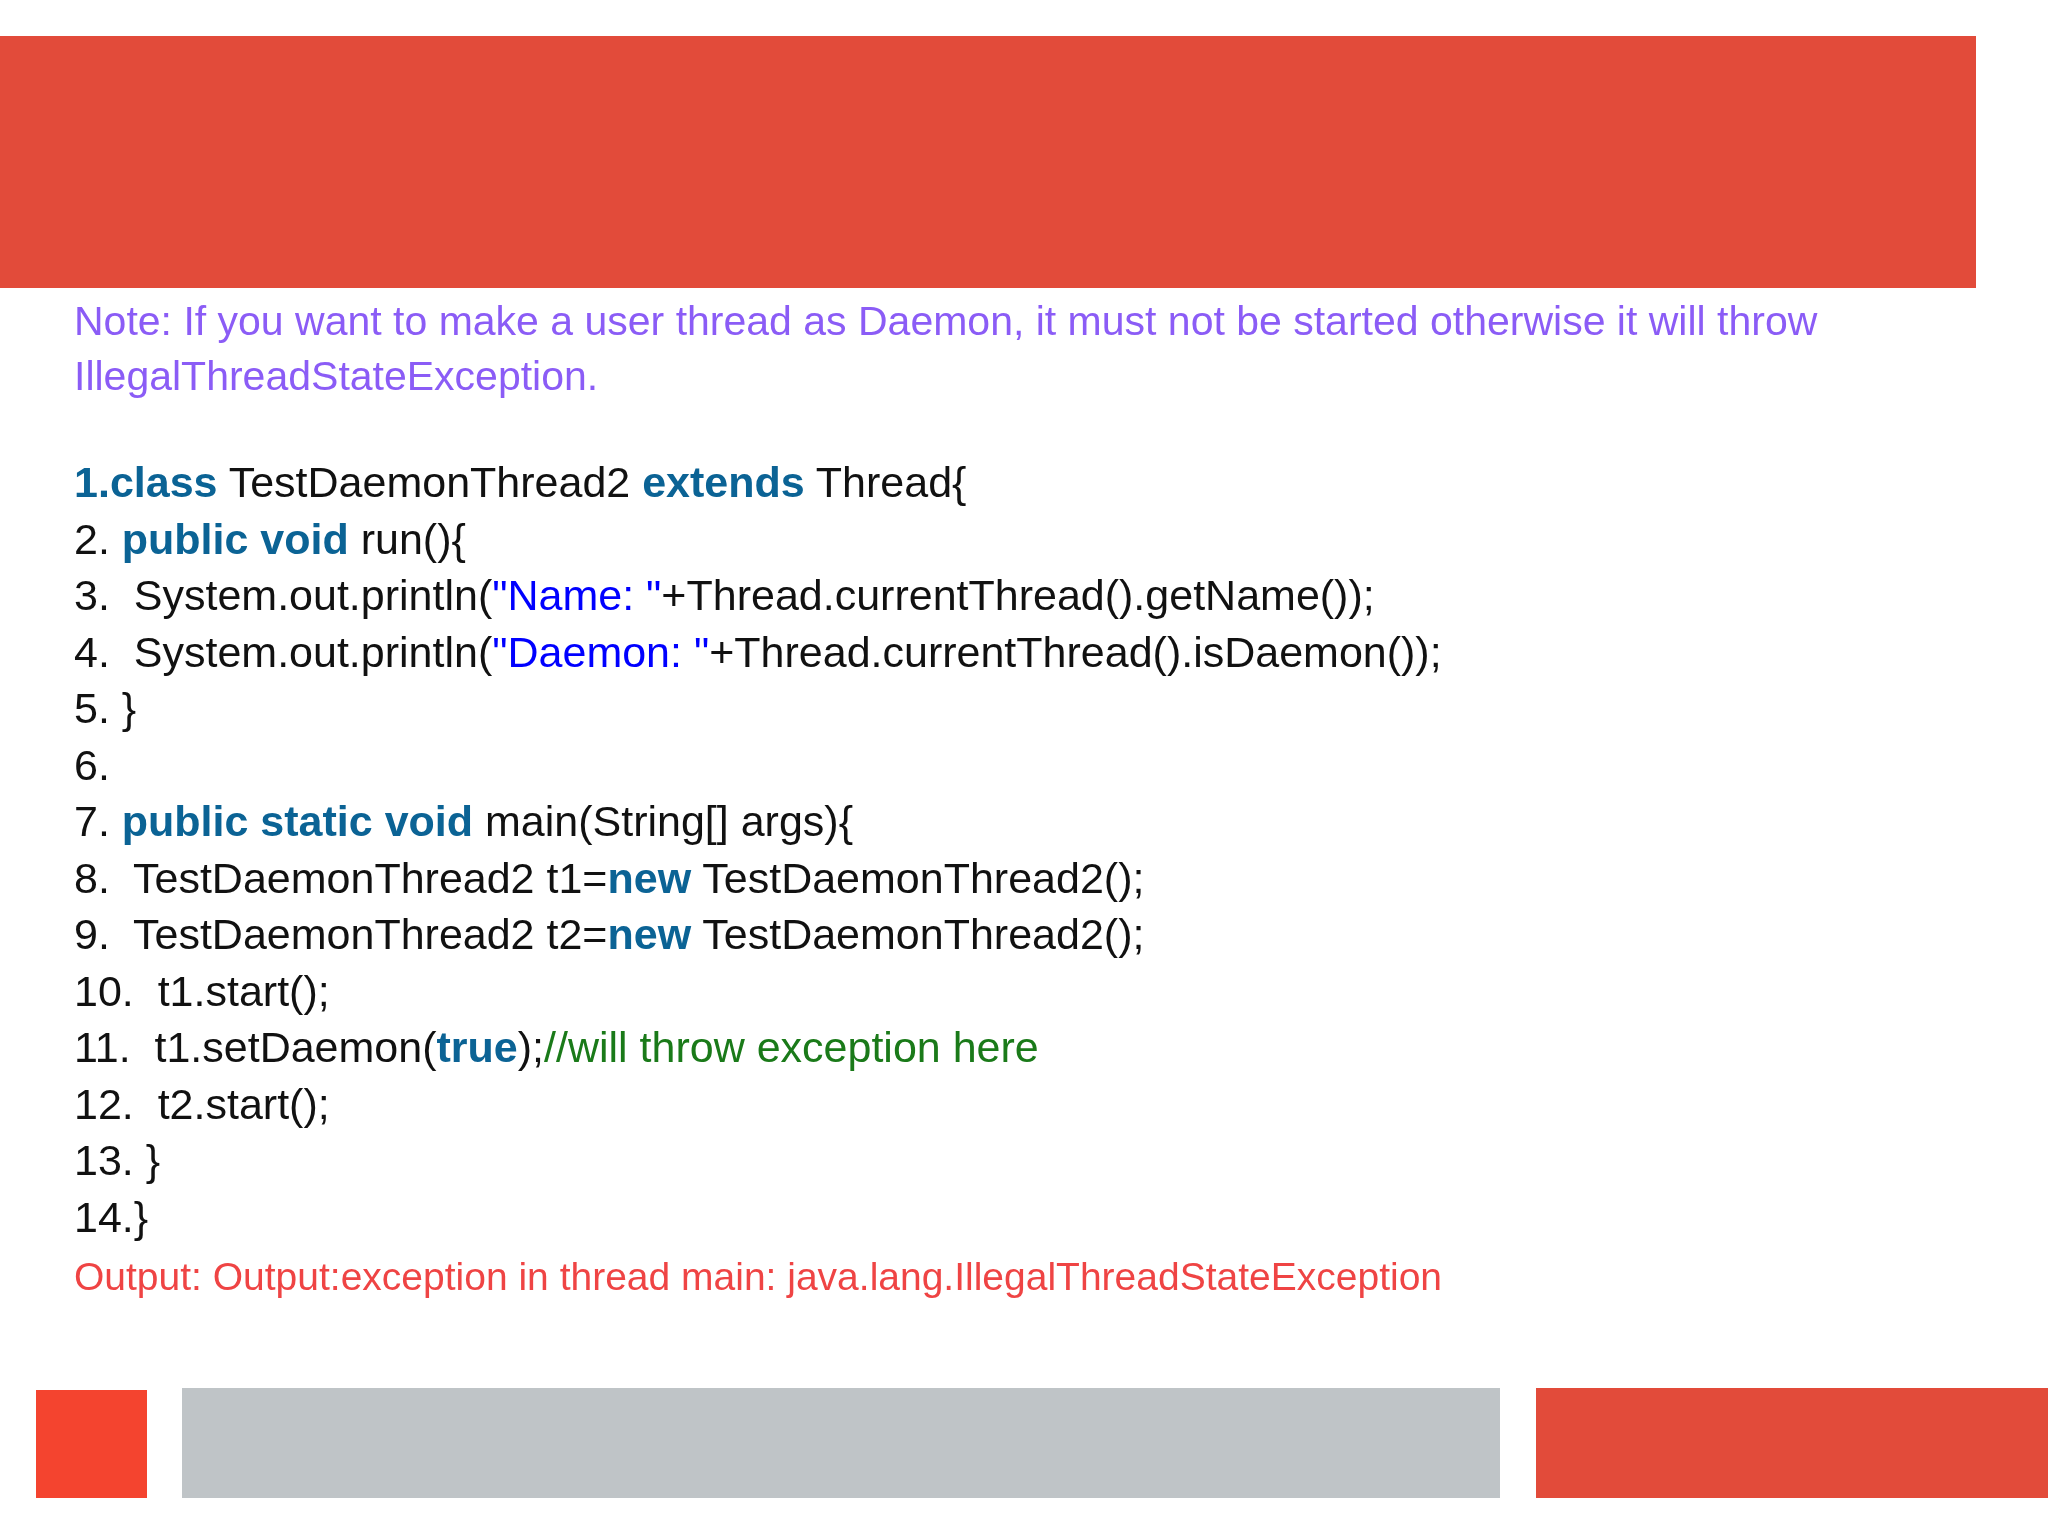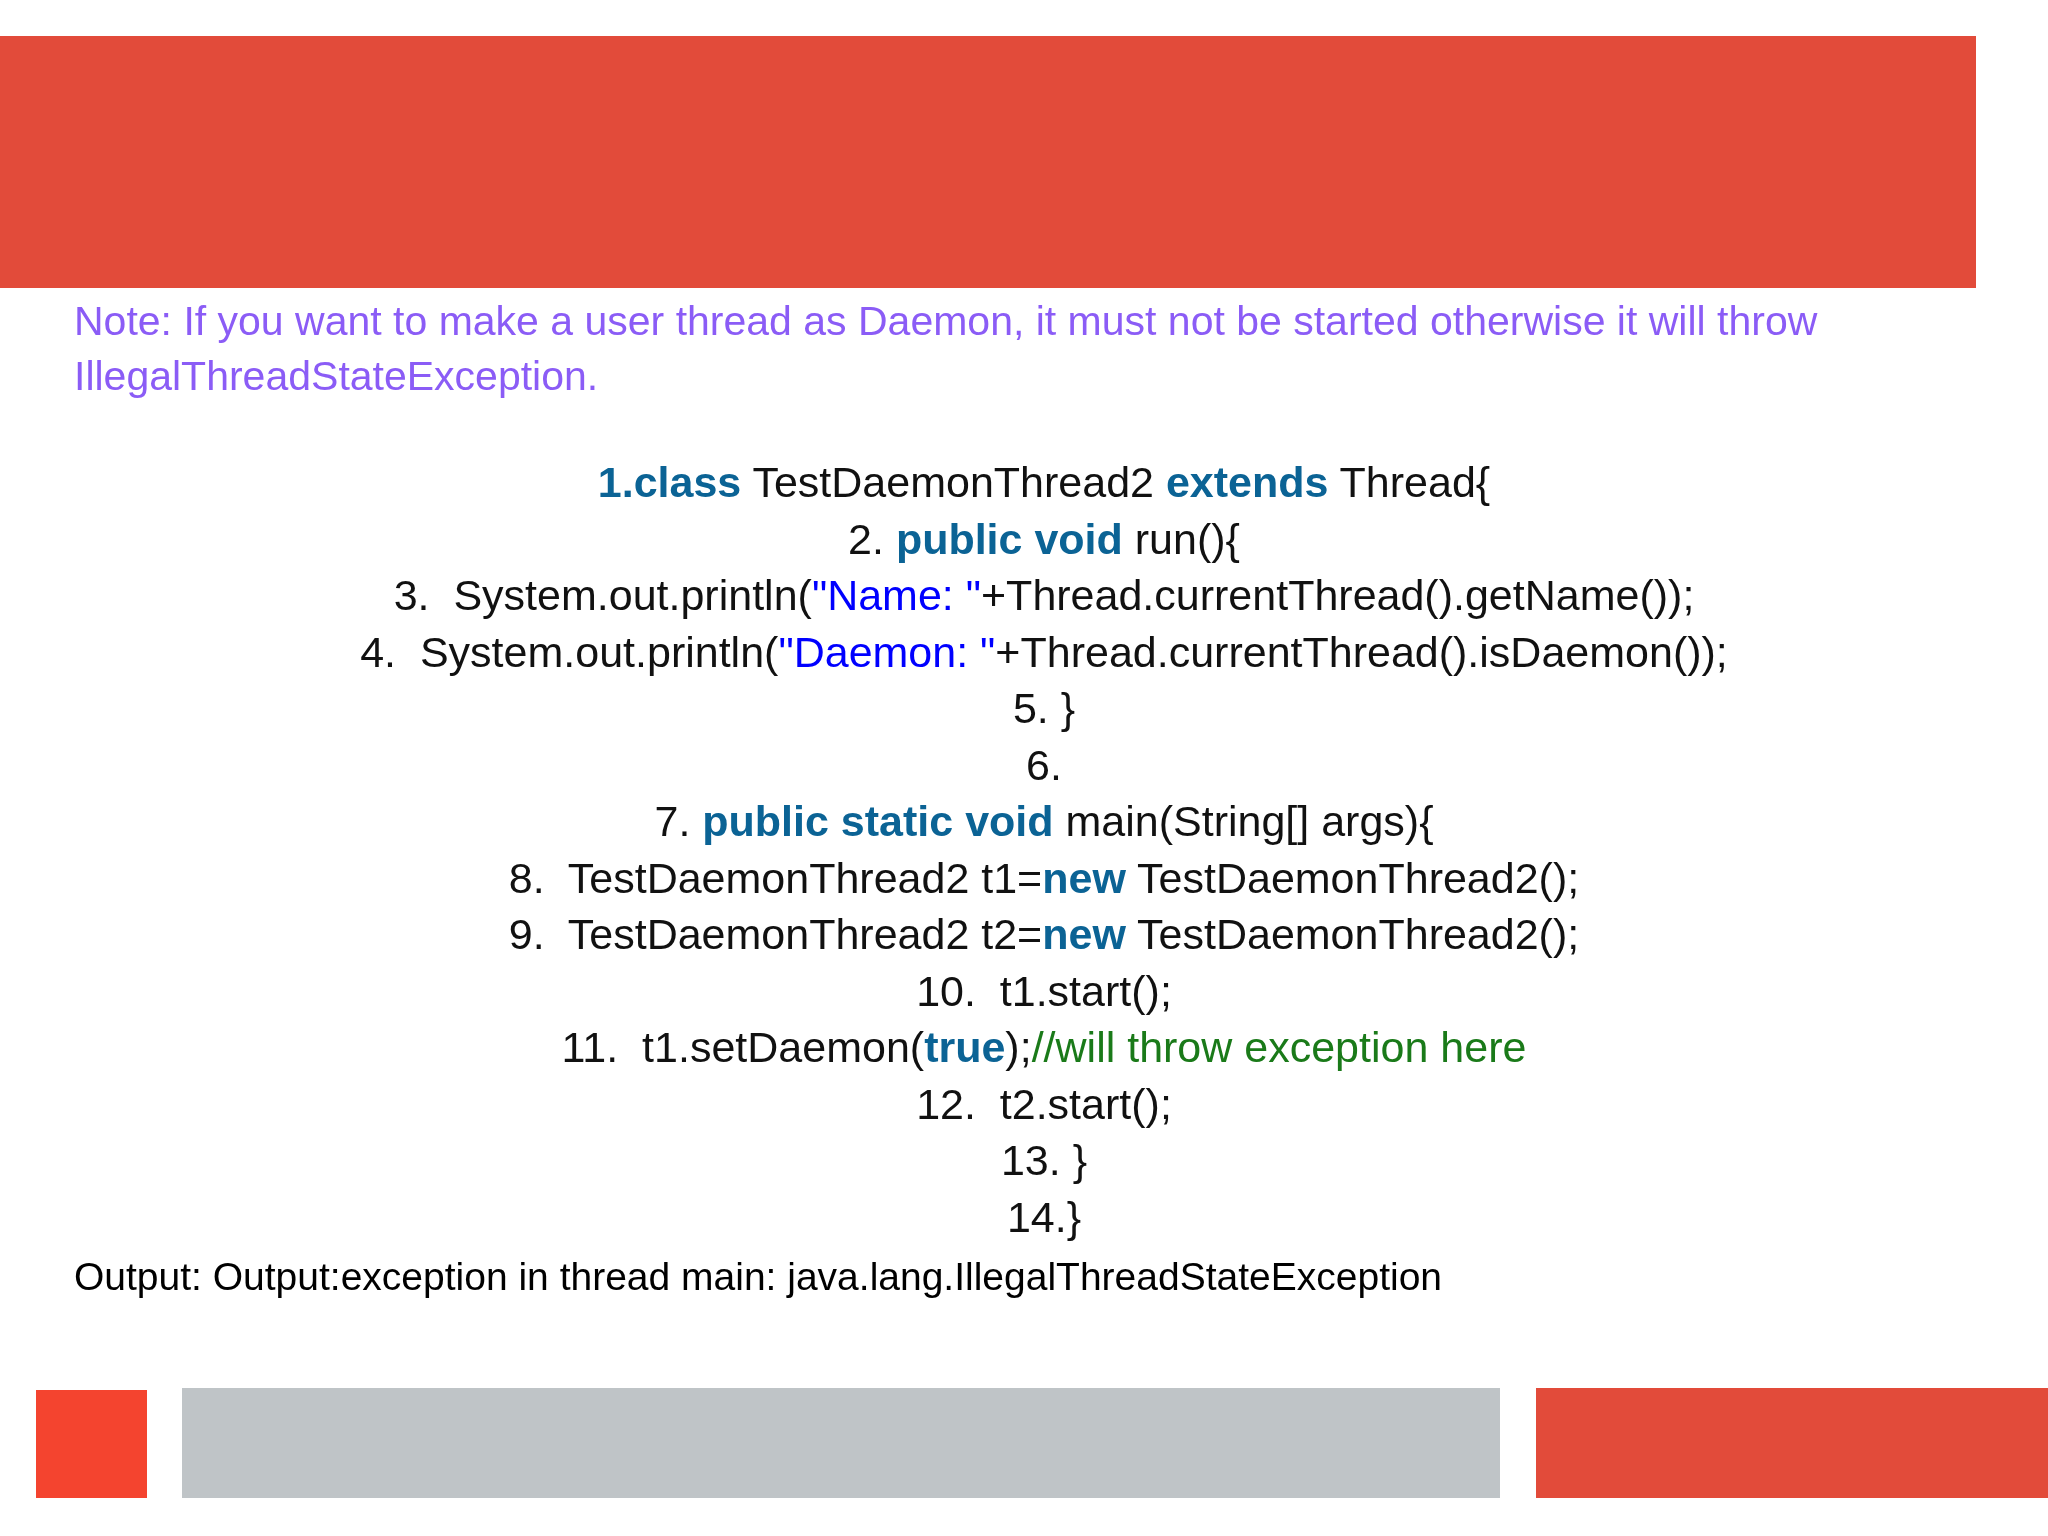--- a/index.html
+++ b/index.html
@@ -43,21 +43,20 @@
 
   .spacer {
     height: 50px;
   }
 
   .code-block {
     font-size: 43px;
     line-height: 56.5px;
     color: #111111;
     white-space: pre;
-    text-align: center;
   }
 
   .code-line {
     white-space: pre;
   }
 
   .kw {
     color: #0B6395;
     font-weight: bold;
   }
@@ -66,21 +65,21 @@
     color: #0000FF;
   }
 
   .cmt {
     color: #1A7A19;
   }
 
   .output-line {
     font-size: 39px;
     line-height: 56px;
-    color: #000000;
+    color: #ef4444;
     margin-top: 4px;
   }
 
   
   #bottom-bar-red-small {
     position: absolute;
     left: 36px;
     top: 1390px;
     width: 111px;
     height: 108px;

